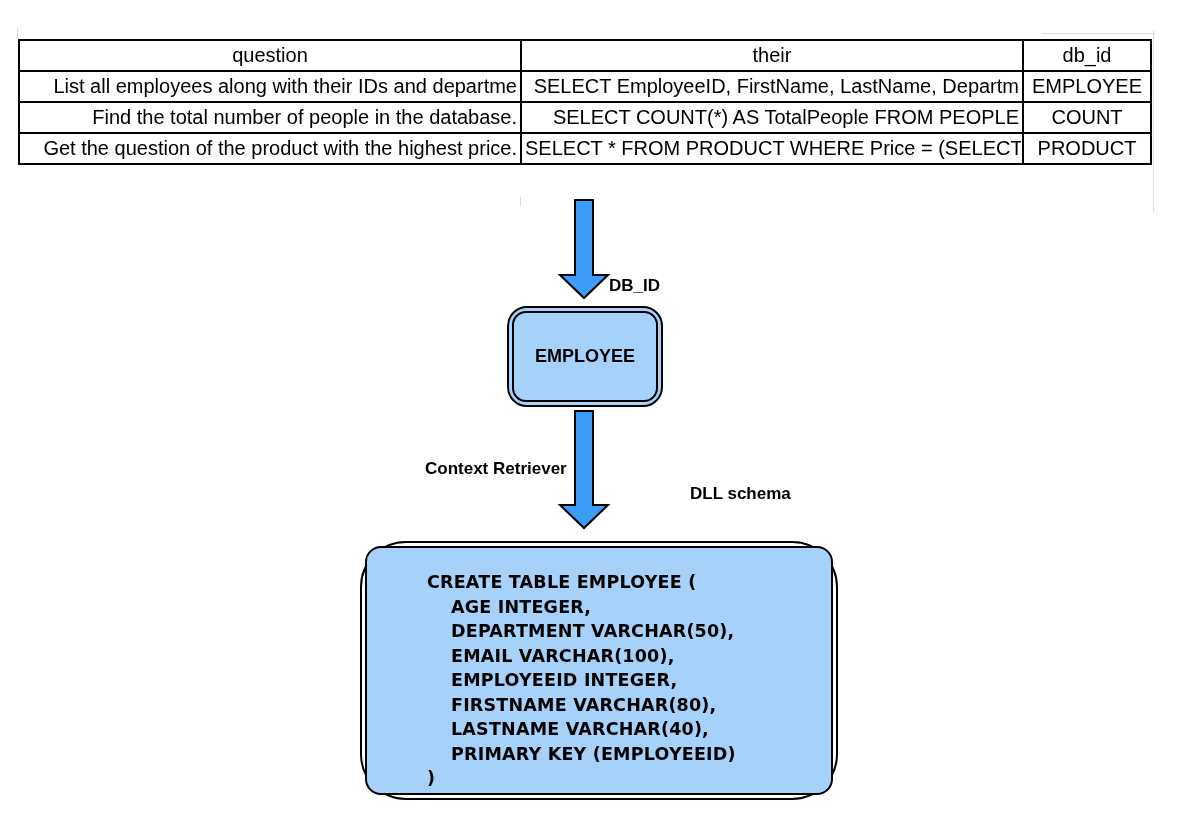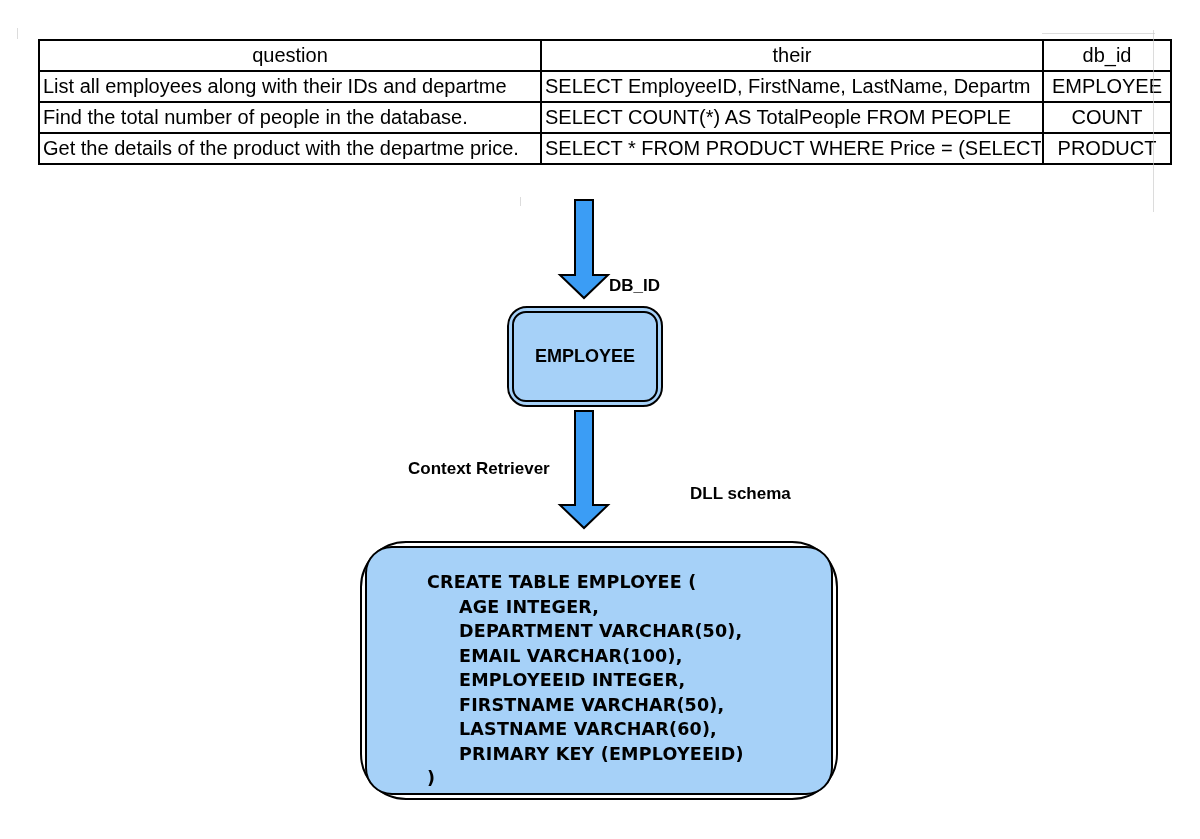--- a/index.html
+++ b/index.html
@@ -4,30 +4,30 @@
 <style>
   html,body{margin:0;padding:0;background:#fff;}
   #canvas{
     position:relative;width:1200px;height:839px;background:#ffffff;
     font-family:"Liberation Sans",sans-serif;color:#000;overflow:hidden;
   }
 
   
   table.qa{
     position:absolute;left:18px;top:39px;width:1132px;
-    border-collapse:collapse;table-layout:fixed;margin-left:20px;
+    border-collapse:collapse;table-layout:fixed;
   }
   table.qa th, table.qa td{
     border:2px solid #000;height:27px;
     font-size:20px;line-height:27px;
     white-space:nowrap;overflow:hidden;
     padding:1px 3px;
   }
   table.qa th{font-weight:400;text-align:center;}
-  td.c-q,td.c-sql{text-align:left;border-radius:6px;}
+  td.c-q,td.c-sql{text-align:right;border-radius:6px;}
   td.c-id{text-align:center;}
 
   
   .gridline{position:absolute;background:#c9c9c9;opacity:.65;}
 
   
   .arrow-svg{position:absolute;}
   .arrow-shape{fill:var(--arrow-blue,#3b9df5);stroke:#000;stroke-width:2;stroke-linejoin:miter;}
 
   
@@ -48,27 +48,27 @@
   }
 
   
   .schema-box{
     position:absolute;left:360px;top:541px;width:478px;height:259px;
     box-sizing:border-box;border:2px solid #000;border-radius:46px;
     background:#fff;padding:3px;
   }
   .schema-box-inner{
     box-sizing:border-box;width:100%;height:100%;
-    border:2px solid #000;border-radius:27px;
+    border:2px solid #000;border-radius:16px;
     background:var(--box-fill,#a6d1f8);
     padding:22px 10px 0 60px;overflow:hidden;
   }
   .schema-code{font-family:"DejaVu Sans",sans-serif;font-weight:700;
     font-size:17.5px;line-height:24.5px;letter-spacing:.2px;}
-  .schema-code .ind{margin-left:32px;}
+  .schema-code .ind{margin-left:24px;}
 </style>
 </head>
 <body>
 
 <div id="canvas">
 
   <table class="qa">
     <colgroup>
         <col style="width:502px">
         <col style="width:502px">
@@ -86,21 +86,21 @@
         <td class="c-q">List all employees along with their IDs and departme</td>
         <td class="c-sql">SELECT EmployeeID, FirstName, LastName, Departm</td>
         <td class="c-id">EMPLOYEE</td>
       </tr>
       <tr>
         <td class="c-q">Find the total number of people in the database.</td>
         <td class="c-sql">SELECT COUNT(*) AS TotalPeople FROM PEOPLE</td>
         <td class="c-id">COUNT</td>
       </tr>
       <tr>
-        <td class="c-q">Get the details of the product with the departme price.</td>
+        <td class="c-q">Get the question of the product with the highest price.</td>
         <td class="c-sql">SELECT * FROM PRODUCT WHERE Price = (SELECT</td>
         <td class="c-id">PRODUCT</td>
       </tr>
     </tbody>
   </table>
 
   <div class="gridline" style="left:1153px;top:30px;width:1px;height:182px;"></div>
   <div class="gridline" style="left:1042px;top:33px;width:113px;height:1px;"></div>
   <div class="gridline" style="left:17px;top:28px;width:1px;height:11px;"></div>
   <div class="gridline" style="left:520px;top:197px;width:1px;height:9px;"></div>
@@ -110,32 +110,32 @@
   </svg>
   <div class="flow-label" style="left:609px;top:276px;">DB_ID</div>
 
   <div class="emp-box">
     <div class="emp-box-inner">EMPLOYEE</div>
   </div>
 
   <svg class="arrow-svg" style="left:550px;top:409px;" width="70" height="123" viewBox="0 0 70 123">
     <polygon class="arrow-shape" points="25,2 43,2 43,96 58,96 34,119 10,96 25,96"></polygon>
   </svg>
-  <div class="flow-label" style="left:408px;top:459px;">Context Retriever</div>
+  <div class="flow-label" style="left:425px;top:459px;">Context Retriever</div>
   <div class="flow-label" style="left:690px;top:484px;">DLL schema</div>
 
   <div class="schema-box">
     <div class="schema-box-inner">
       <div class="schema-code">
         <div class="line">CREATE TABLE EMPLOYEE (</div>
         <div class="line ind">AGE INTEGER,</div>
         <div class="line ind">DEPARTMENT VARCHAR(50),</div>
         <div class="line ind">EMAIL VARCHAR(100),</div>
         <div class="line ind">EMPLOYEEID INTEGER,</div>
-        <div class="line ind">FIRSTNAME VARCHAR(50),</div>
-        <div class="line ind">LASTNAME VARCHAR(60),</div>
+        <div class="line ind">FIRSTNAME VARCHAR(80),</div>
+        <div class="line ind">LASTNAME VARCHAR(40),</div>
         <div class="line ind">PRIMARY KEY (EMPLOYEEID)</div>
         <div class="line">)</div>
       </div>
     </div>
   </div>
 
 </div>
 
 </body></html>

